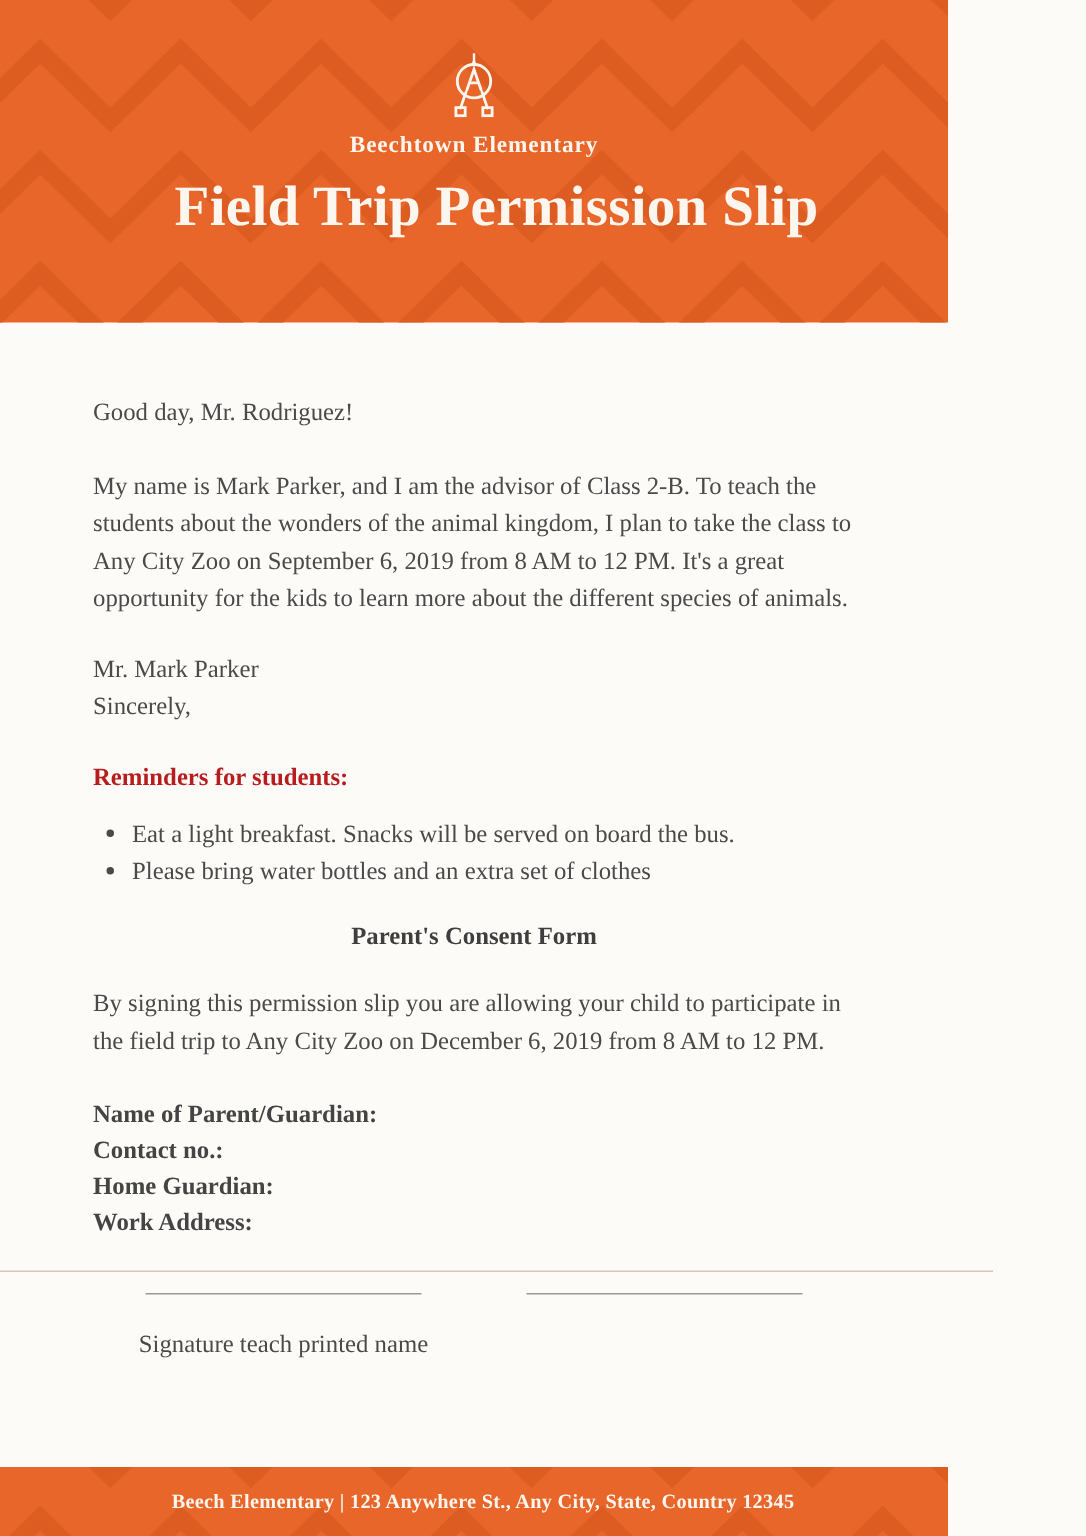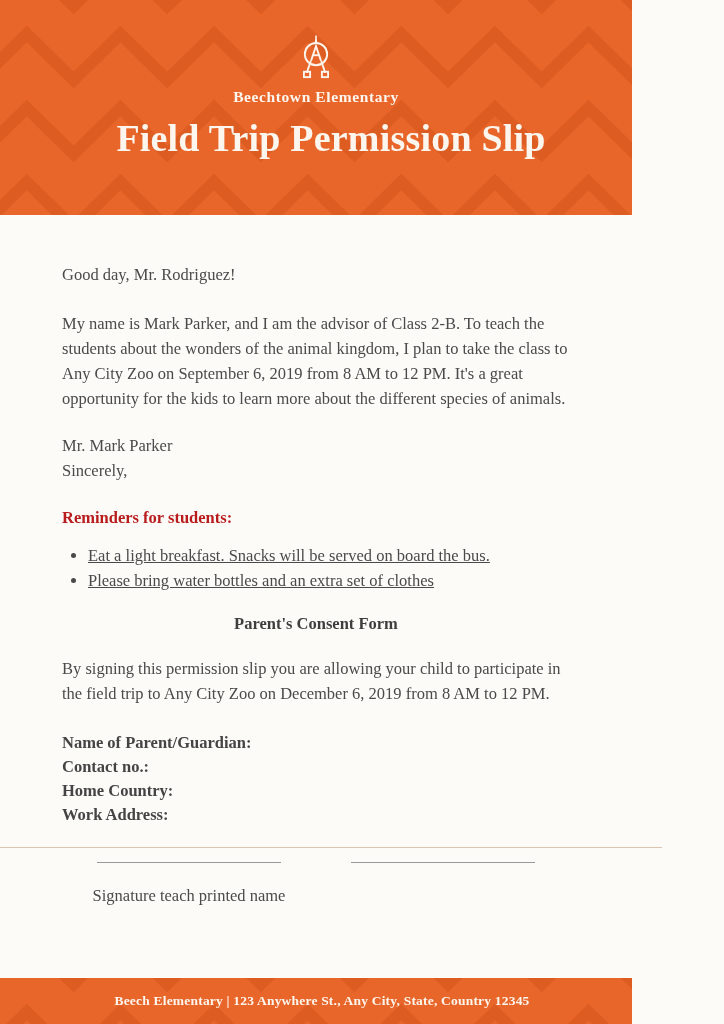--- a/index.html
+++ b/index.html
@@ -100,21 +100,20 @@
     margin-top: 24px;
     font-size: 16.5px;
     font-weight: bold;
     color: #b91c1c;
   }
   ul.reminders {
     margin: 16px 0 0 0;
     padding-left: 26px;
     font-size: 16.5px;
     line-height: 1.48;
-    text-decoration: underline;
   }
   ul.reminders li { margin-bottom: 1px; }
 
   .divider {
     position: absolute;
     left: -62px;
     width: 724px;
     height: 1px;
     background: #ddc4b1;
   }
@@ -238,21 +237,21 @@
     <div class="divider" style="top:632px;"></div>
 
     <div style="margin-top:21px;">
       <div class="consent-title">Parent's Consent Form</div>
 
       <div class="consent-para">By signing this permission slip you are allowing your child to participate in the field trip to Any City Zoo on December 6, 2019 from 8 AM to 12 PM.</div>
 
       <div class="fields">
         <div>Name of Parent/Guardian:</div>
         <div>Contact no.:</div>
-        <div>Home Country:</div>
+        <div>Home Guardian:</div>
         <div>Work Address:</div>
       </div>
 
       <div class="sig-row">
         <div class="sig-block">
           <div class="sig-line"></div>
           <div class="sig-label">Signature teach printed name</div>
         </div>
         <div class="sig-block">
           <div class="sig-line"></div>

